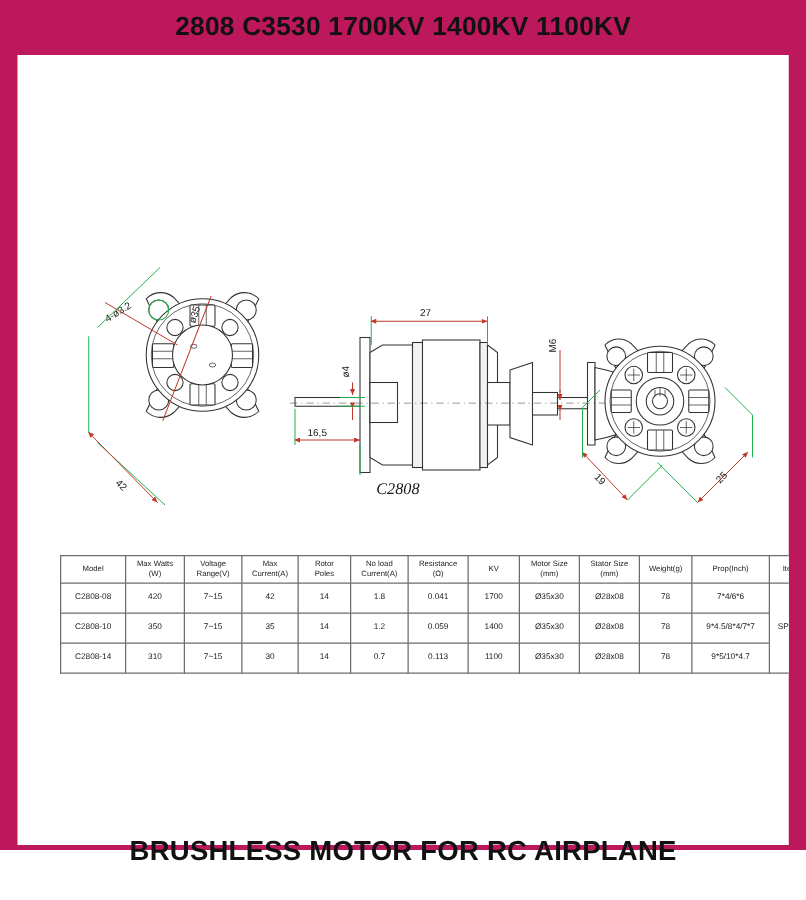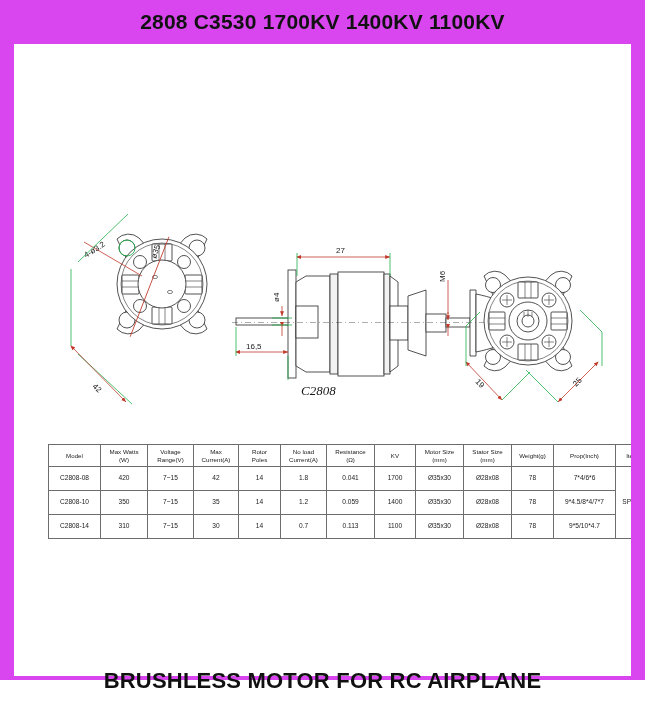--- a/index.html
+++ b/index.html
@@ -6,21 +6,21 @@
   html,body{margin:0;padding:0;}
   body{
     width:645px;height:720px;
     background:#ffffff;
     font-family:"Liberation Sans", sans-serif;
     overflow:hidden;
   }
   #sheet{
     position:relative;
     width:645px;height:680px;
-    background:#d946ef;
+    background:#be185d;
     box-sizing:border-box;
   }
   
   .banner{
     position:absolute;left:0;width:645px;
     display:flex;align-items:center;justify-content:center;
     color:#111111;
     font-weight:bold;
     letter-spacing:0.2px;
     text-align:center;

